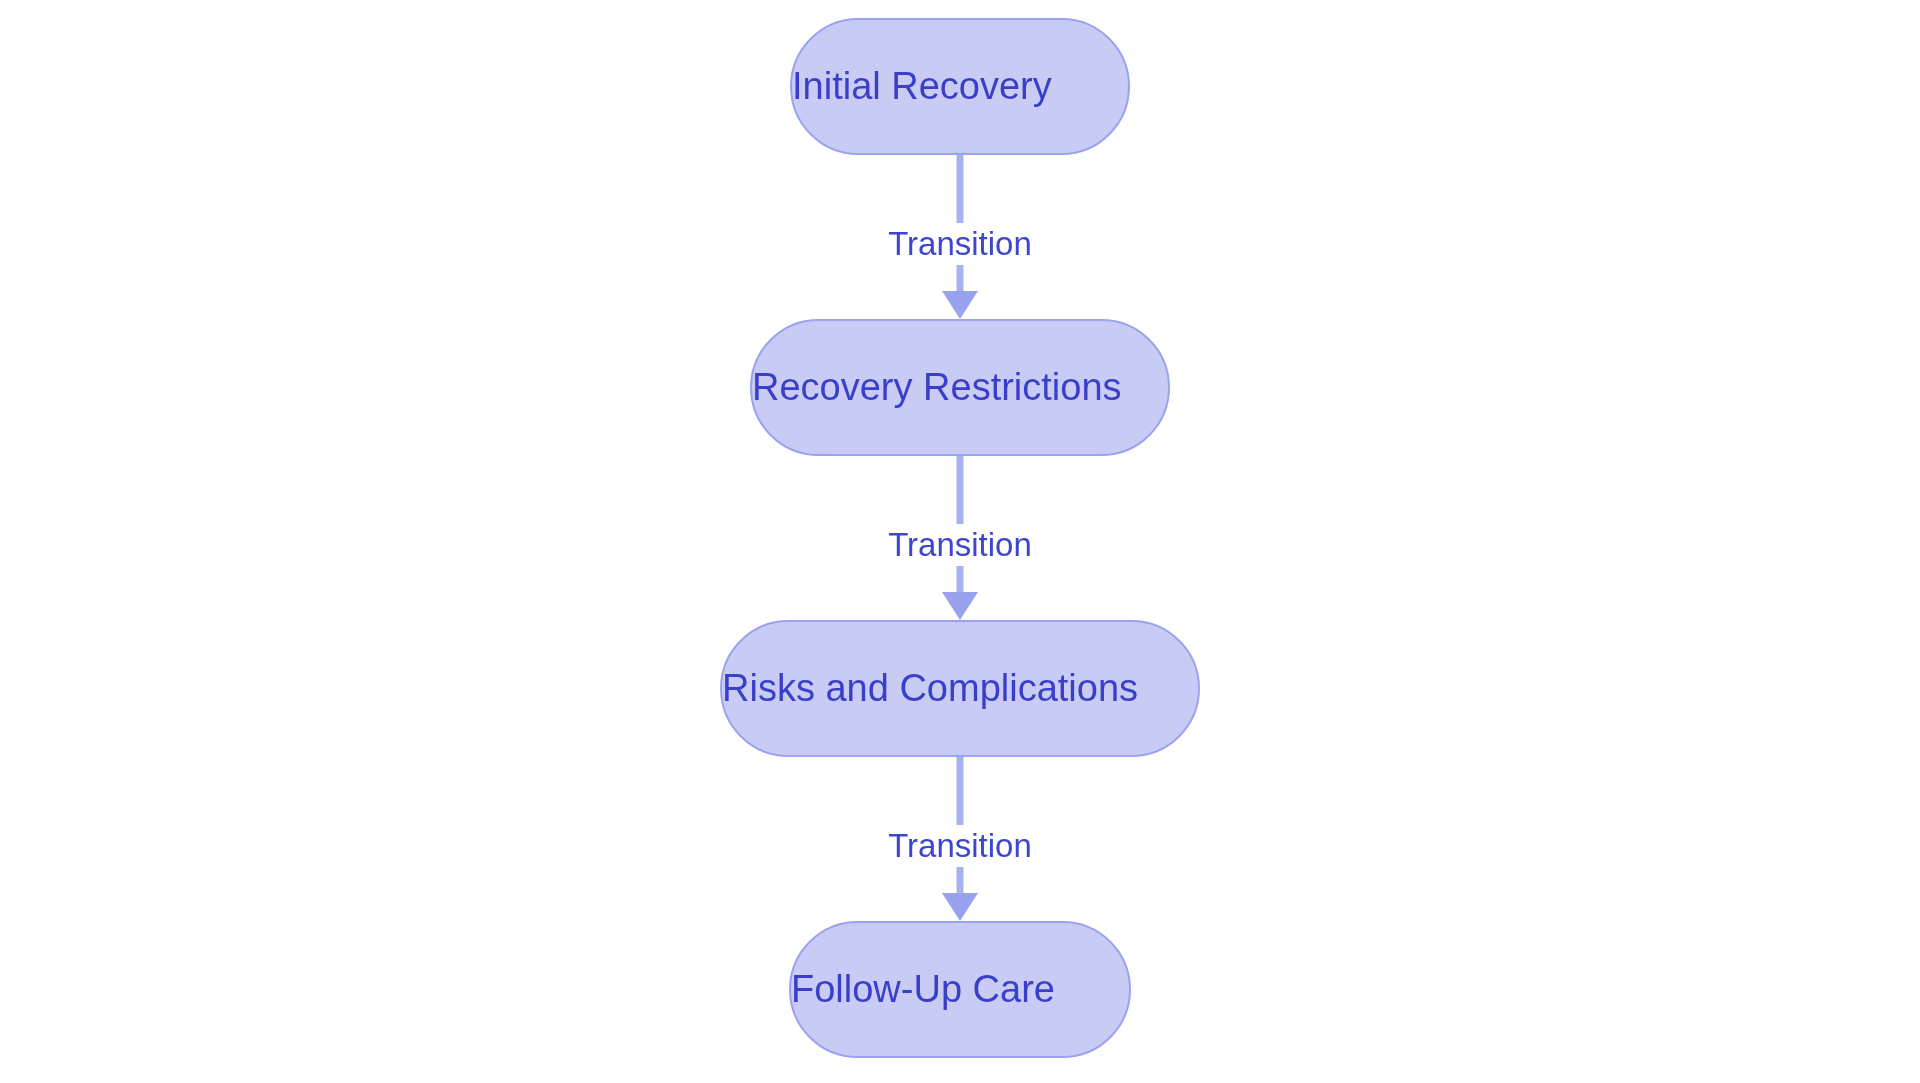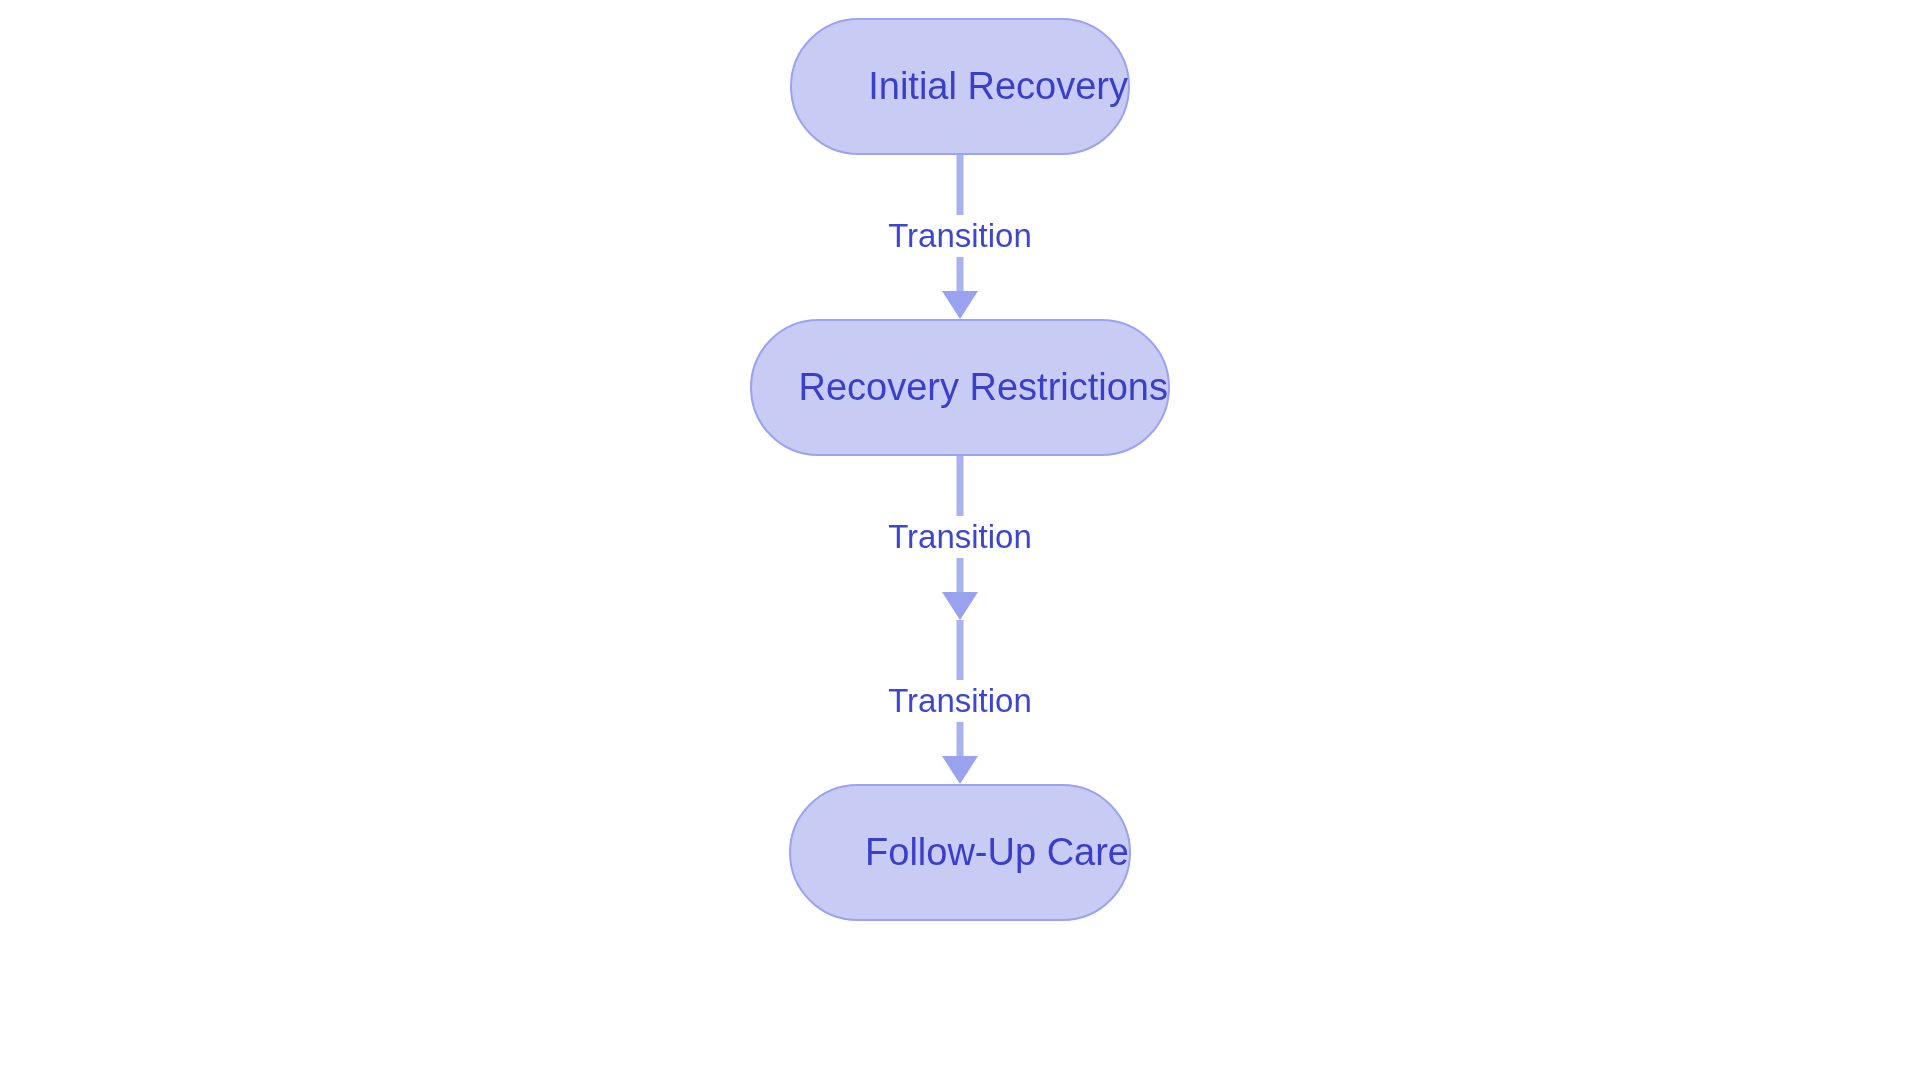--- a/index.html
+++ b/index.html
@@ -25,21 +25,21 @@
     align-items: center;
   }
   .flow-node {
     height: 137px;
     border-radius: 70px;
     background: var(--node-fill, #c8ccf5);
     border: 2px solid var(--node-border, #9ba3ee);
     box-sizing: border-box;
     display: flex;
     align-items: center;
-    justify-content: flex-end;
+    justify-content: flex-start;
     color: var(--node-text, #3b3ec8);
     font-size: 38px;
     white-space: nowrap;
     flex: 0 0 auto;
   }
   .node-w1 { width: 340px; }
   .node-w2 { width: 420px; }
   .node-w3 { width: 480px; }
   .node-w4 { width: 342px; }
   .flow-edge {
@@ -63,21 +63,21 @@
     left: 50%;
     transform: translateX(-50%);
     width: 0;
     height: 0;
     border-left: 18px solid transparent;
     border-right: 18px solid transparent;
     border-top: 28px solid var(--arrowhead, #98a2ef);
   }
   .edge-label {
     position: absolute;
-    top: 81px;
+    top: 89px;
     left: 50%;
     transform: translate(-50%, -50%);
     background: #ffffff;
     padding: 2px 10px;
     color: var(--edge-label-text, #3d46cf);
     font-size: 33px;
     white-space: nowrap;
     z-index: 2;
   }
 </style>
@@ -100,20 +100,23 @@
     <div class="flow-node node-w2">
       <span>Recovery Restrictions</span>
     </div>
 
     <div class="flow-edge">
       <div class="edge-line"></div>
       <div class="edge-arrowhead"></div>
       <span class="edge-label">Transition</span>
     </div>
 
+    <div class="flow-node node-w3">
+      <span>Risks and Complications</span>
+    </div>
 
     <div class="flow-edge">
       <div class="edge-line"></div>
       <div class="edge-arrowhead"></div>
       <span class="edge-label">Transition</span>
     </div>
 
     <div class="flow-node node-w4">
       <span>Follow-Up Care</span>
     </div>

